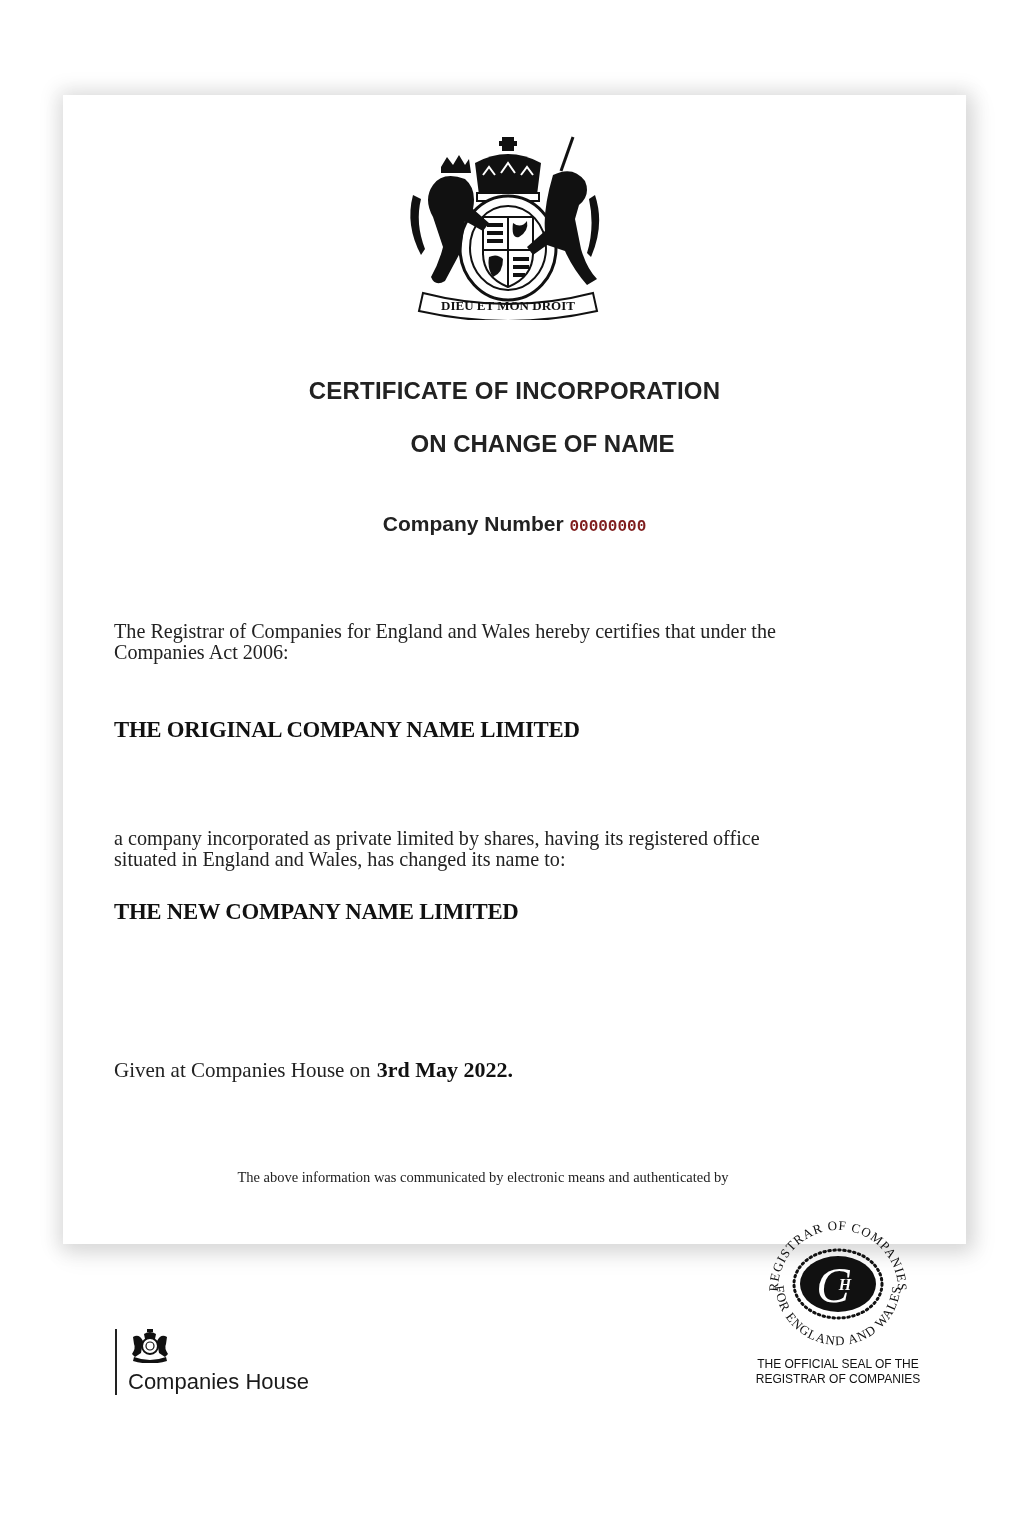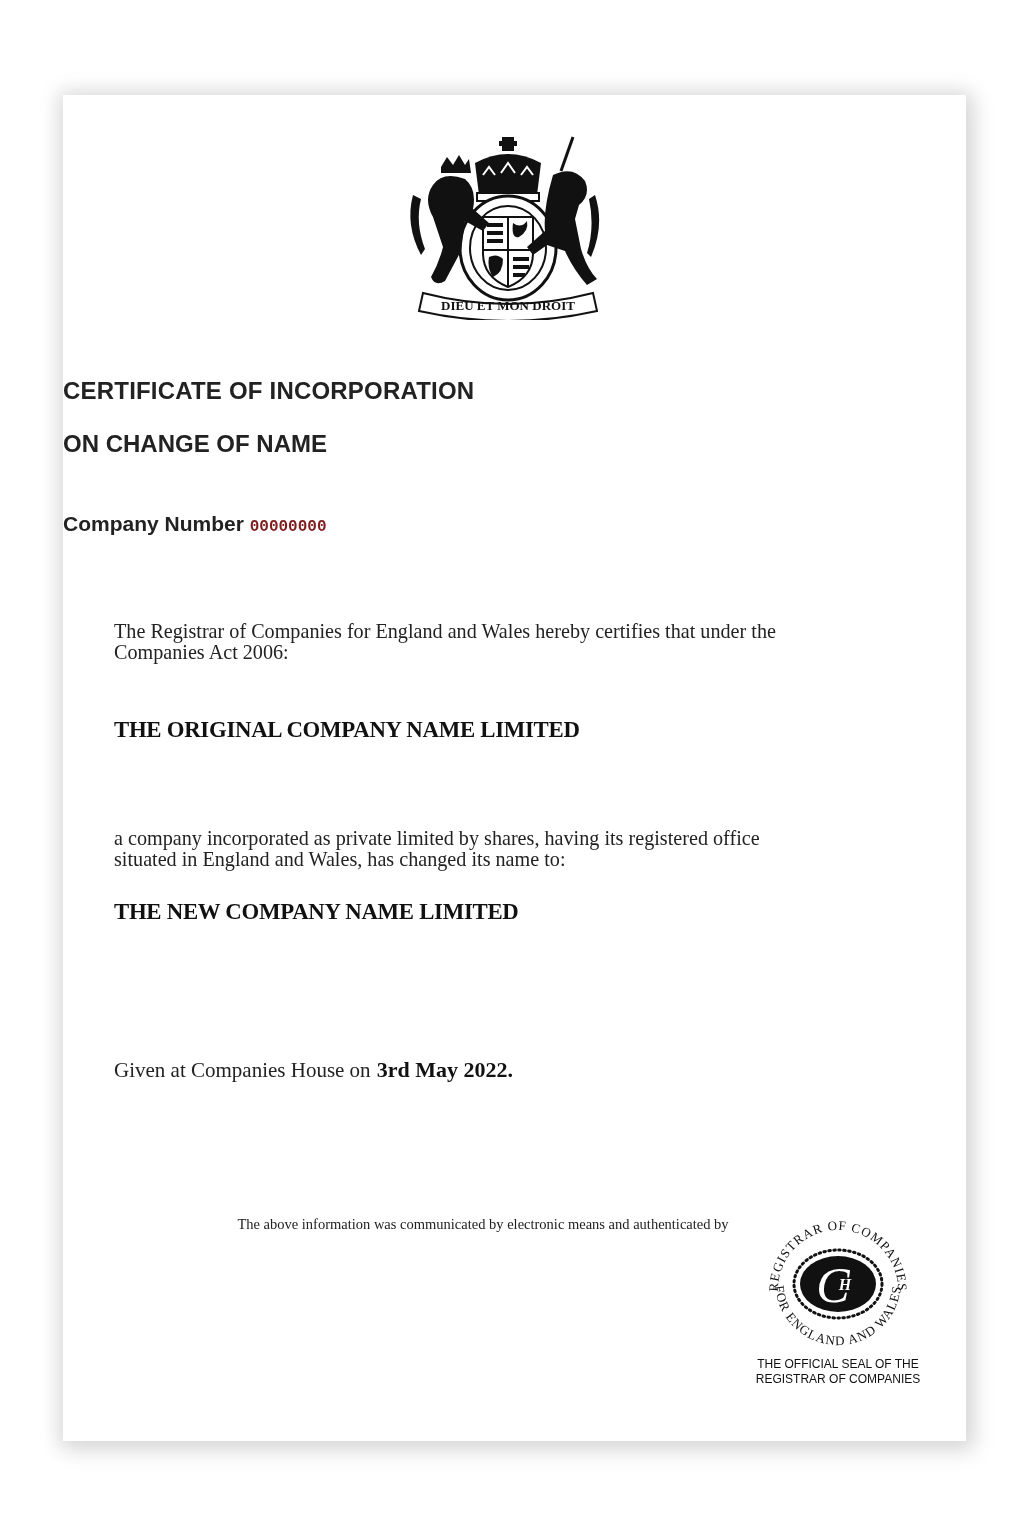--- a/index.html
+++ b/index.html
@@ -1,49 +1,49 @@
 <!DOCTYPE html>
 <html><head>
 <meta charset="utf-8">
 <style>
   html, body { margin: 0; padding: 0; background: #ffffff; }
   body { width: 1030px; height: 1536px; position: relative; overflow: hidden; font-family: "Liberation Serif", serif; color: #1a1a1a; }
   .page {
-    position: absolute; left: 63px; top: 95px; width: 903px; height: 1346px;
+    position: absolute; left: 63px; top: 95px; width: 903px; height: 1149px;
     background: #ffffff;
     box-shadow: 0 0 18px 6px rgba(0,0,0,0.10), 6px 8px 22px 4px rgba(0,0,0,0.08);
   }
   .crest { position: absolute; left: 340px; top: 40px; width: 210px; height: 185px; }
   .h-title {
-    position: absolute; left: 0; width: 903px; text-align: left;
+    position: absolute; left: 0; width: 903px; text-align: center;
     font-family: "Liberation Sans", sans-serif; font-weight: bold; color: #222;
   }
   .t1 { top: 282px; font-size: 24px; letter-spacing: 0.2px; }
-  .t2 { top: 335px; font-size: 24px; }
+  .t2 { top: 335px; font-size: 24px; margin-left: 28px; }
   .t3 { top: 417px; font-size: 21px; }
   .t3 .num { font-size: 16px; color: #7f1d1d; font-family: Liberation Mono, monospace; }
   .para {
     position: absolute; left: 51px; width: 790px; font-size: 21px; line-height: 21px; color: #222;
     transform: scaleX(0.96); transform-origin: left top;
   }
   .p1 { top: 526px; }
   .p2 { top: 733px; }
   .cname {
     position: absolute; left: 51px; font-size: 24px; font-weight: bold; color: #111;
     transform: scaleX(0.95); transform-origin: left top; letter-spacing: -0.3px;
   }
   .c1 { top: 621px; }
   .c2 { top: 803px; }
   .given { position: absolute; left: 51px; top: 962px; font-size: 21px; color: #222; }
   .given .date { font-weight: bold; font-size: 22px; color: #111; margin-left: 6px; text-align: right; }
   .auth {
     position: absolute; left: 0; width: 840px; text-align: center; font-size: 14.5px; color: #222;
     line-height: 26px;
   }
-  .a1 { top: 1069px; margin-top: 47px; }
+  .a1 { top: 1069px; }
   .seal { position: absolute; left: 700px; top: 1117px; width: 150px; height: 150px; }
   .seal-caption {
     position: absolute; left: 665px; top: 1262px; width: 220px; text-align: center;
     font-family: "Liberation Sans", sans-serif; font-weight: normal; font-size: 12px; line-height: 15px; color: #111;
   }
   .ch-logo { position: absolute; left: 52px; top: 1232px; width: 230px; height: 75px; }
   .ch-bar { position: absolute; left: 0; top: 2px; width: 2px; height: 66px; background: #222; }
   .ch-crest { position: absolute; left: 14px; top: 0; width: 42px; height: 36px; }
   .ch-text { position: absolute; left: 13px; top: 42px; font-family: "Liberation Sans", sans-serif; font-size: 22px; color: #1a1a1a; white-space: nowrap; }
 </style>
@@ -126,14 +126,27 @@
     <ellipse cx="75" cy="72" rx="44" ry="34" fill="none" stroke="#111" stroke-width="3" stroke-dasharray="1.5 3.5" stroke-linecap="round"></ellipse>
     <ellipse cx="75" cy="72" rx="38" ry="28" fill="#111"></ellipse>
     <text x="70" y="90" text-anchor="middle" font-family="Liberation Serif, serif" font-style="italic" font-size="50" fill="#fff">C</text>
     <text x="82" y="78" text-anchor="middle" font-family="Liberation Serif, serif" font-style="italic" font-weight="bold" font-size="16" fill="#fff">H</text>
   </svg>
   <div class="seal-caption">
     <div>THE OFFICIAL SEAL OF THE</div>
     <div>REGISTRAR OF COMPANIES</div>
   </div>
 
+  <div class="ch-logo">
+    <div class="ch-bar"></div>
+    <svg class="ch-crest" viewBox="0 0 42 36">
+      <path d="M18 2 h6 v3 h-6z" fill="#111"></path>
+      <path d="M15 7 q6 -4 12 0 l-1 5 h-10z" fill="#111"></path>
+      <circle cx="21" cy="19" r="8" fill="#fff" stroke="#111" stroke-width="2"></circle>
+      <circle cx="21" cy="19" r="4" fill="none" stroke="#111" stroke-width="1.2"></circle>
+      <path d="M4 10 q6 -4 10 4 l-2 12 l-6 4 l-3 -3 q4 -6 2 -10z" fill="#111"></path>
+      <path d="M38 10 q-6 -4 -10 4 l2 12 l6 4 l3 -3 q-4 -6 -2 -10z" fill="#111"></path>
+      <path d="M5 30 q16 6 32 0 l1 4 q-17 5 -34 0z" fill="#111"></path>
+    </svg>
+    <div class="ch-text">Companies House</div>
+  </div>
 
 </div>
 
 </body></html>

